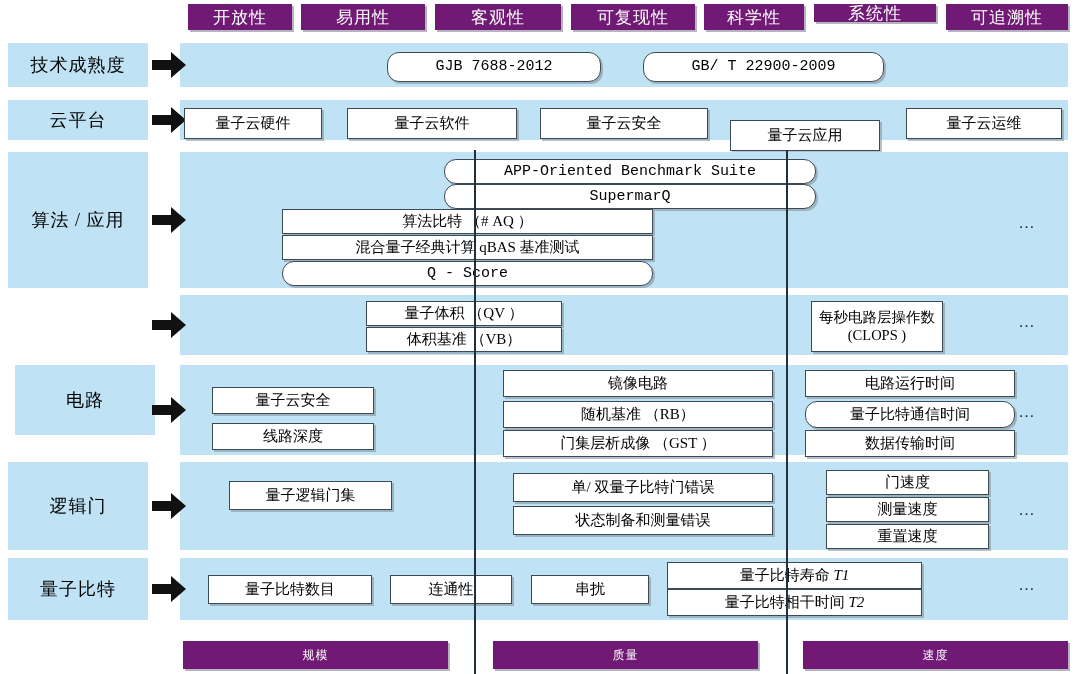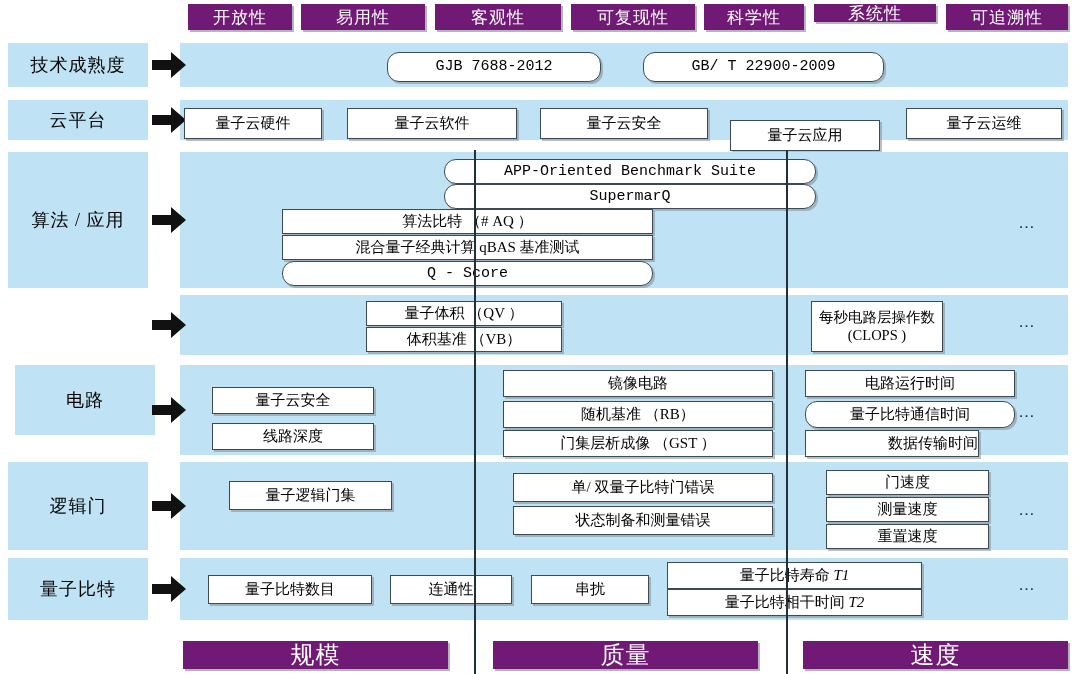--- a/index.html
+++ b/index.html
@@ -14,21 +14,21 @@
   
   .chip {
     position: absolute;
     background: #701a75;
     color: #ffffff;
     display: flex; align-items: center; justify-content: center;
     font-size: 17px;
     letter-spacing: 1px;
     box-shadow: 2px 2px 0 rgba(120,120,140,0.55);
   }
-  .chip.footer { font-size: 24px; }
+  .chip.footer { font-size: 12px; }
 
   
   .band {
     position: absolute;
     background: #bfe2f4;
   }
 
   
   .rowlabel {
     position: absolute;
@@ -194,21 +194,21 @@
     </div>
     <div class="box" style="left: 503px; top: 430px; width: 270px; height: 27px;">
       <span>门集层析成像  （GST ）</span>
     </div>
     <div class="box" style="left: 805px; top: 370px; width: 210px; height: 27px;">
       <span>电路运行时间</span>
     </div>
     <div class="box" style="left: 805px; top: 401px; width: 210px; height: 27px; border-radius: 12px;">
       <span>量子比特通信时间</span>
     </div>
-    <div class="box" style="left: 805px; top: 430px; width: 174px; height: 27px; justify-content: flex-end;">
+    <div class="box" style="left: 805px; top: 430px; width: 210px; height: 27px;">
       <span>数据传输时间</span>
     </div>
     <div class="ellip" style="left: 1018px; top: 402px;">…</div>
     <div class="band" style="left: 180px; top: 462px; width: 888px; height: 88px;"></div>
     <div class="rowlabel" style="left: 8px; top: 462px; width: 140px; height: 88px;">
       <span>逻辑门</span>
     </div>
     <div class="arrow" style="left: 152px; top: 493px; width: 34px; height: 26px;"><svg width="34" height="26" viewBox="0 0 34 26">
         <path d="M0 8 H19 V0 L34 13 L19 26 V18 H0 Z" fill="#111111"></path>
       </svg></div>

